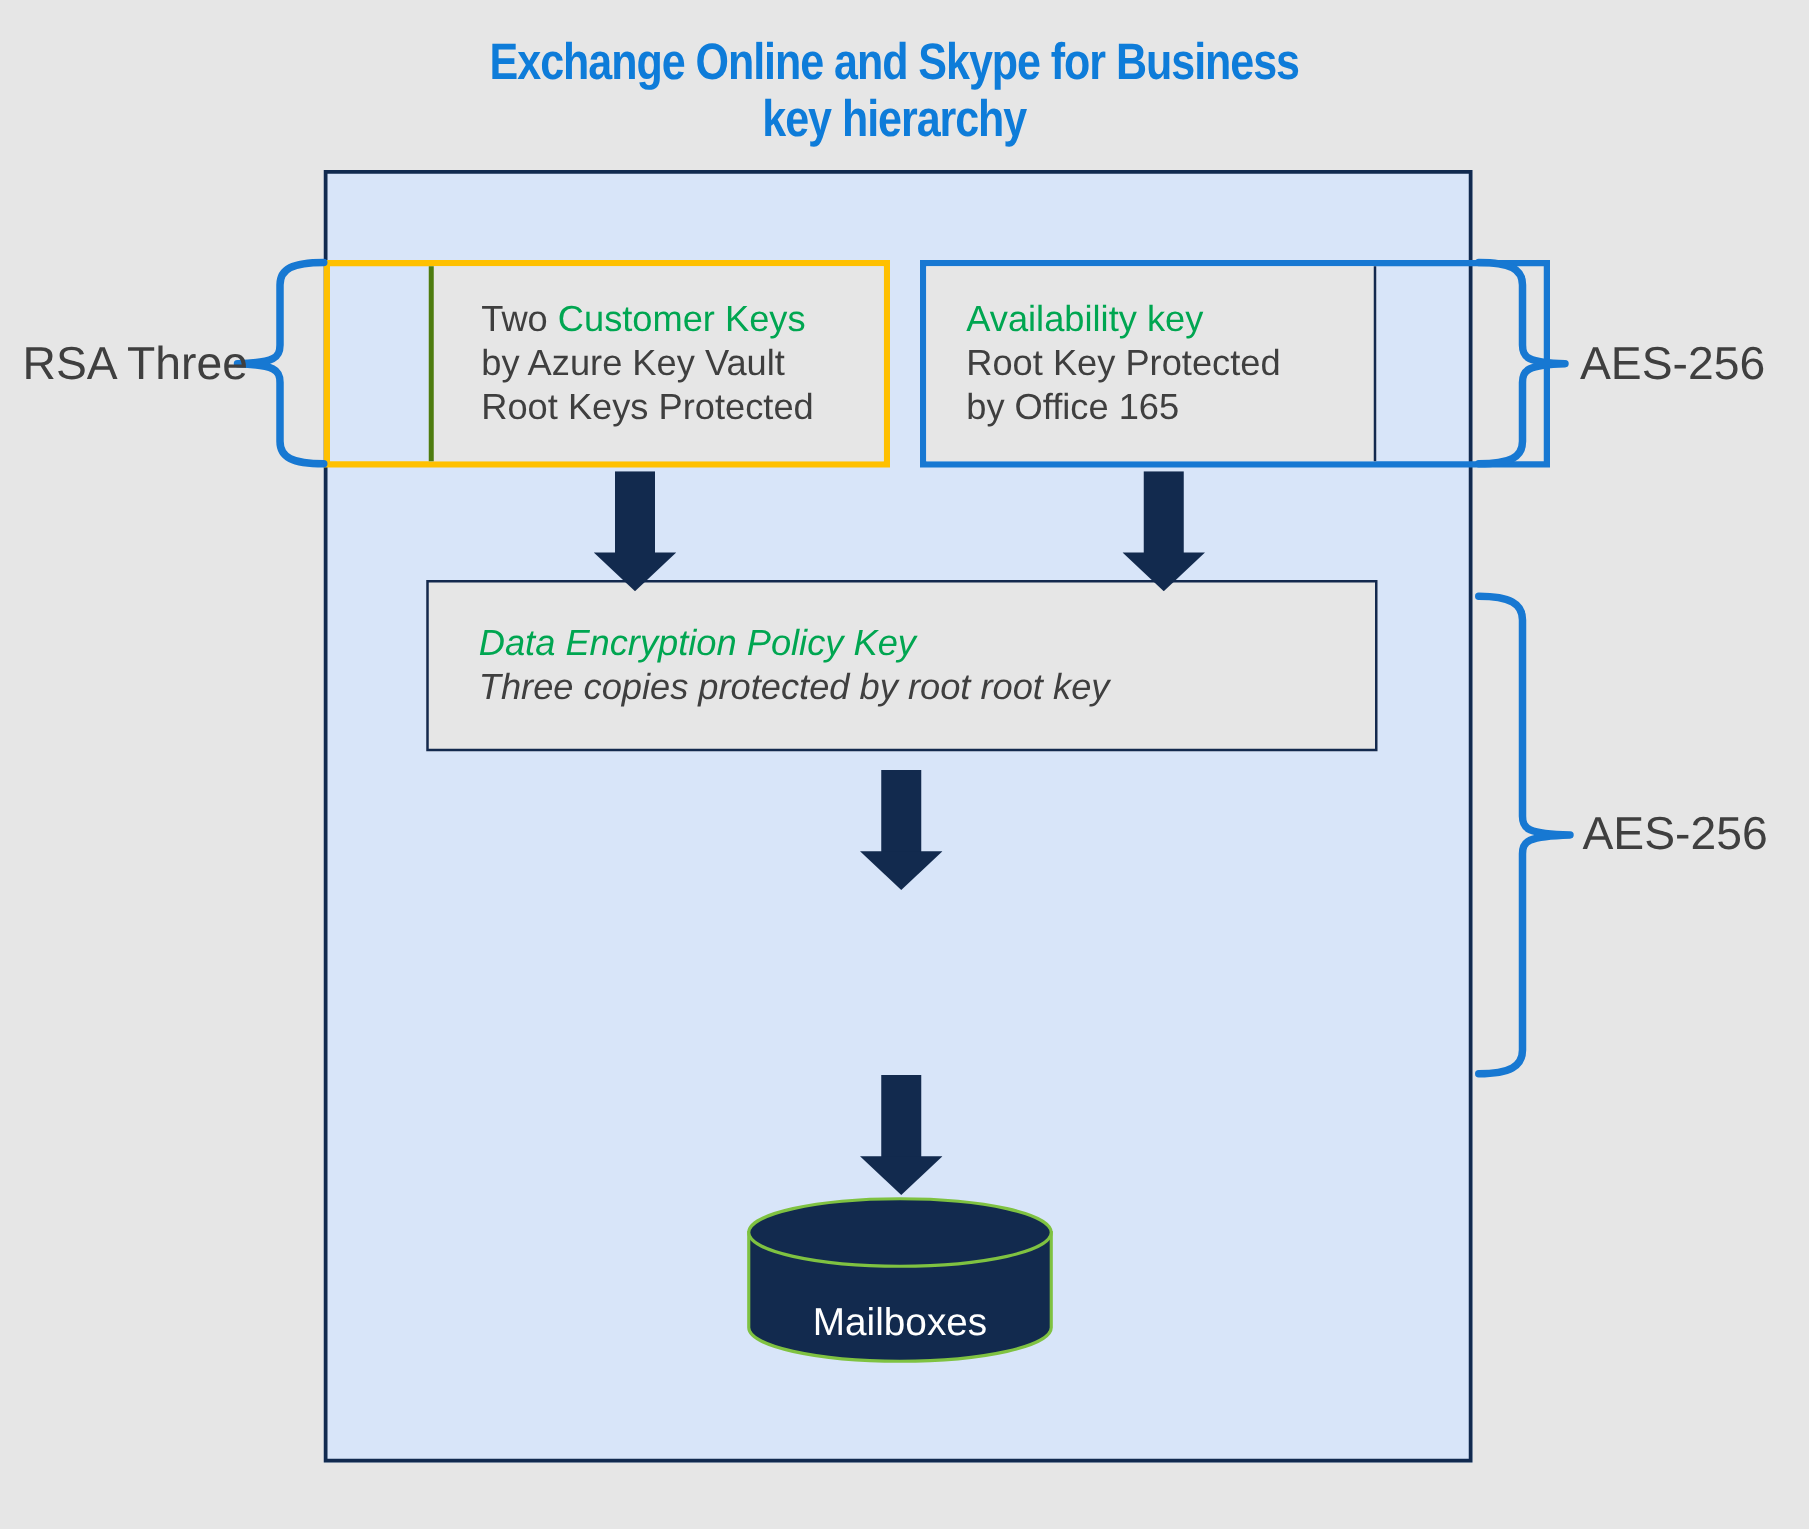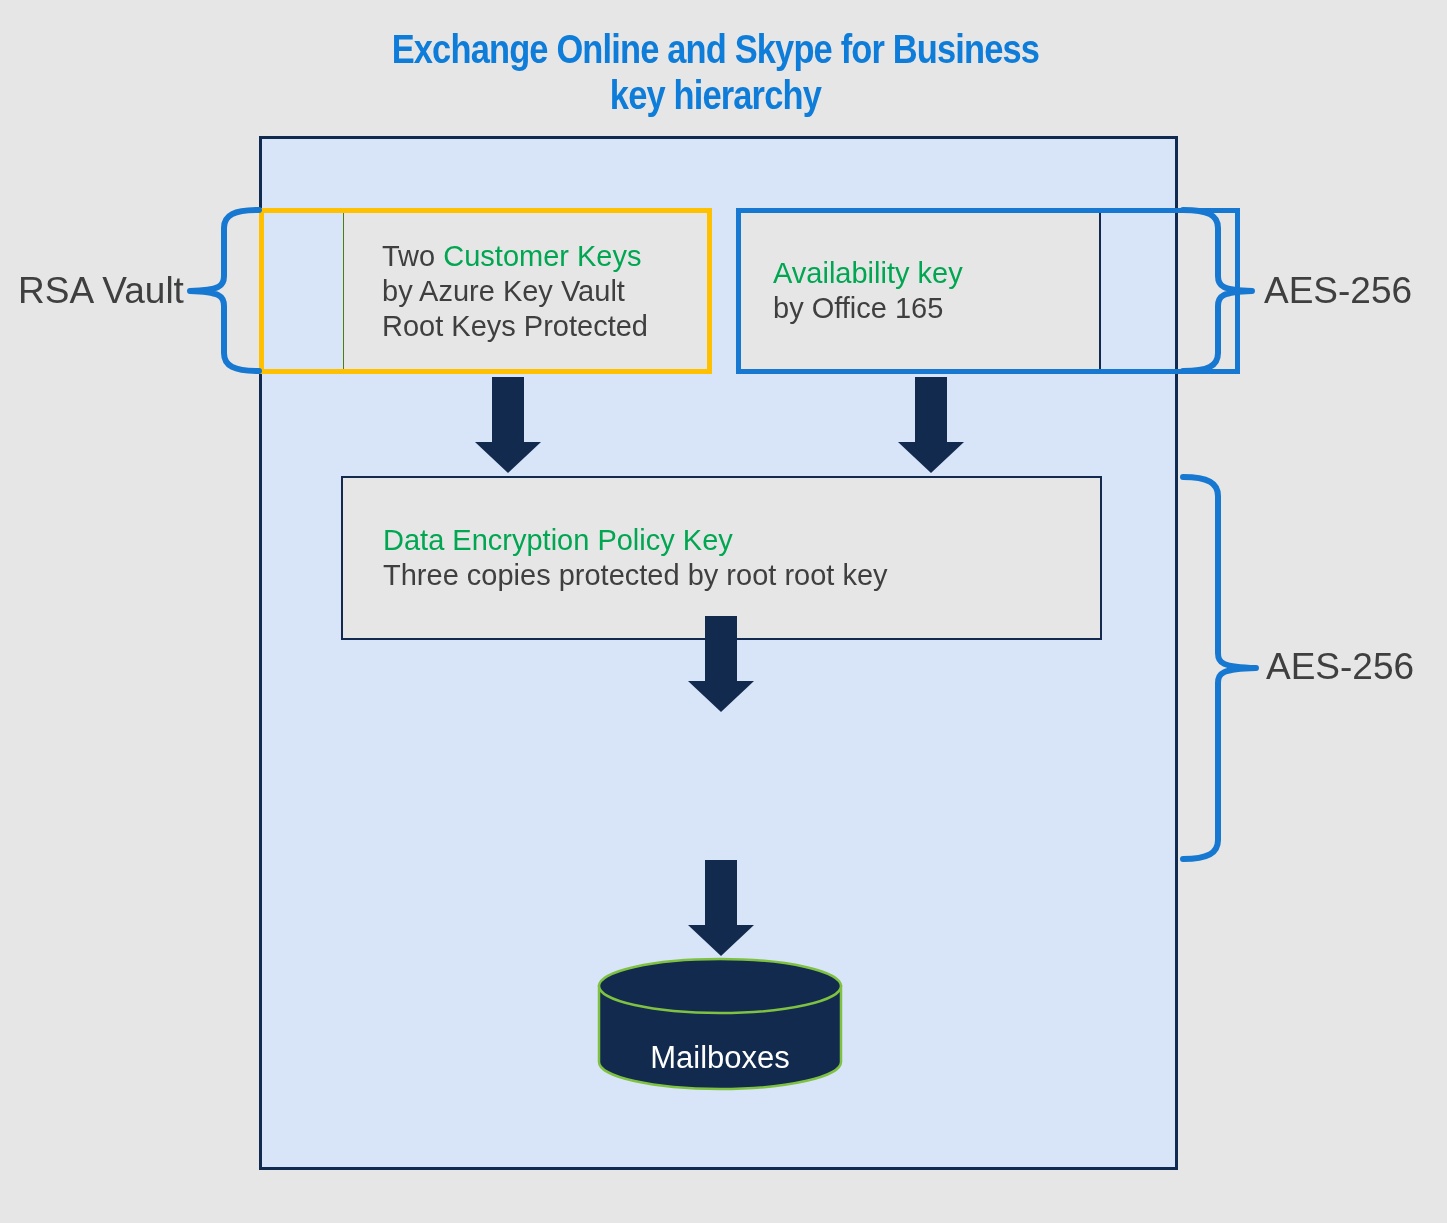--- a/index.html
+++ b/index.html
@@ -52,40 +52,40 @@
   .key-box.blue   { left: 736px; width: 504px; border: 5px solid #1778d2; }
   .key-panel {
     position: absolute;
     top: 0; bottom: 0;
     background: #e6e6e6;
     box-sizing: border-box;
     display: flex;
     flex-direction: column;
     justify-content: center;
   }
-  .key-box.orange .key-panel { left: 79px; right: 0; border-left: 1px solid #4d7c0f; padding-left: 38px; }
+  .key-box.orange .key-panel { left: 79px; right: 0; border-left: 4px solid #4d7c0f; padding-left: 38px; }
   .key-box.blue   .key-panel { left: 0; width: 360px; border-right: 2px solid #13294e; padding-left: 32px; }
 
   .box-text { font-size: 29px; line-height: 35px; color: #3f3f3f; }
   .green { color: #00a651; }
 
   
   .mid-box {
     position: absolute;
     left: 341px;
     width: 761px;
     background: #e6e6e6;
     border: 2px solid #13294e;
     box-sizing: border-box;
     display: flex;
     flex-direction: column;
     justify-content: center;
     padding-left: 40px;
   }
-  .mid-box.dep { top: 476px; height: 164px; }
+  .mid-box.dep { top: 464px; height: 137px; font-style: italic; }
   .mid-box.mbk { top: 719px; height: 139px; }
 
   
   .abs { position: absolute; }
   svg { display: block; }
   .svg-label { font-family: "Liberation Sans", sans-serif; }
 
   
   .side-label {
     position: absolute;
@@ -116,20 +116,21 @@
     <div class="key-panel">
       <div class="box-text"><span>Two </span><span class="green">Customer Keys</span></div>
       <div class="box-text">by Azure Key Vault</div>
       <div class="box-text">Root Keys Protected</div>
     </div>
   </div>
 
   <div class="key-box blue">
     <div class="key-panel">
       <div class="box-text green">Availability key</div>
+      <div class="box-text">Root Key Protected</div>
       <div class="box-text">by Office 165</div>
     </div>
   </div>
 
   <div class="mid-box dep">
     <div class="box-text green">Data Encryption Policy Key</div>
     <div class="box-text">Three copies protected by root root key</div>
   </div>
 
 
@@ -161,17 +162,17 @@
   </svg>
 
   <svg class="abs" style="left:1178px;top:200px" width="86" height="185" viewBox="0 0 86 185">
     <path d="M 5 10 C 30 10 40 15 40 28 L 40 76 C 40 86 44 90 74 91 C 44 92 40 96 40 106 L 40 153 C 40 166 30 171 5 171" fill="none" stroke="#1778d2" stroke-width="6" stroke-linecap="round" stroke-linejoin="round"></path>
   </svg>
 
   <svg class="abs" style="left:1180px;top:470px" width="86" height="400" viewBox="0 0 86 400">
     <path d="M 3 7 C 28 7 38 13 38 26 L 38 183 C 38 193 42 197 76 198 C 42 199 38 203 38 213 L 38 370 C 38 383 28 389 3 389" fill="none" stroke="#1778d2" stroke-width="6" stroke-linecap="round" stroke-linejoin="round"></path>
   </svg>
 
-  <div class="side-label rsa-label">RSA Vault</div>
+  <div class="side-label rsa-label">RSA Three</div>
   <div class="side-label aes-top-label">AES-256</div>
   <div class="side-label aes-bottom-label">AES-256</div>
 
 </div>
 
 </body></html>

